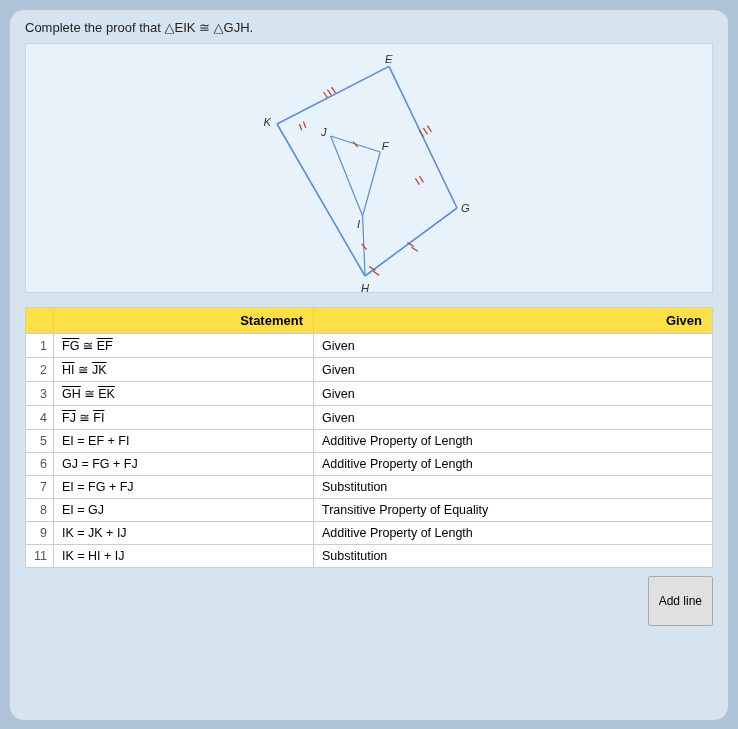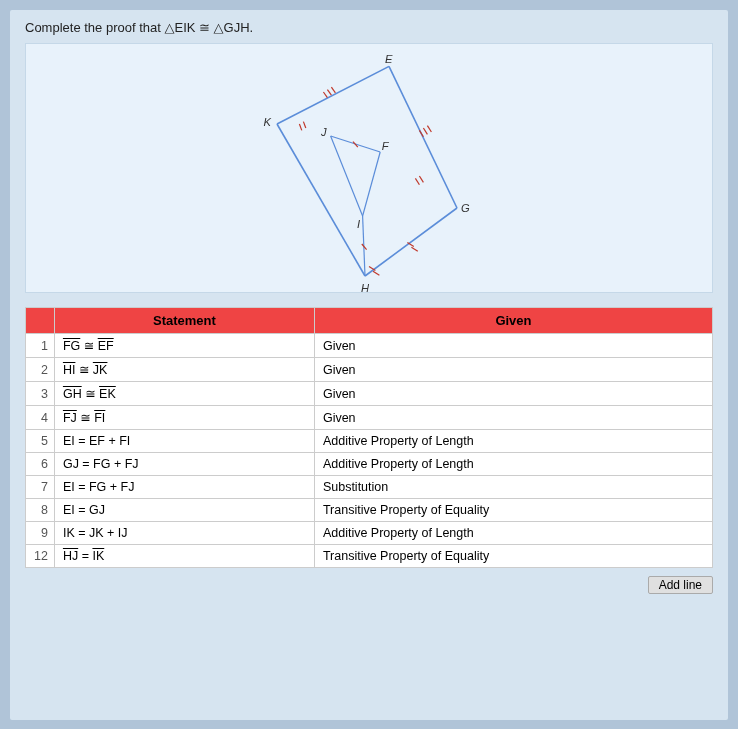--- a/index.html
+++ b/index.html
@@ -12,21 +12,21 @@
       display: flex;
       justify-content: center;
       align-items: flex-start;
       padding: 10px;
     }
     .main-container {
       background: #d6e4f0;
       width: 720px;
       min-height: 710px;
       padding: 10px 15px 15px 15px;
-      border-radius: 2px;
+      border-radius: 14px;
     }
     .title {
       font-size: 13px;
       color: #222;
       margin-bottom: 8px;
     }
     .diagram-area {
       background: #e8f2fb;
       width: 100%;
       height: 250px;
@@ -38,24 +38,24 @@
       width: 100%;
       height: 100%;
     }
     .proof-table {
       width: 100%;
       border-collapse: collapse;
       background: #fff;
       font-size: 12.5px;
     }
     .proof-table th {
-      background: #ef4444;
+      background: #fde047;
       border: 1px solid #ccc;
       padding: 5px 10px;
-      text-align: center;
+      text-align: right;
       font-weight: bold;
       font-size: 13px;
     }
     .proof-table td {
       border: 1px solid #ccc;
       padding: 4px 8px;
       vertical-align: middle;
     }
     .proof-table td:first-child {
       width: 28px;
@@ -73,21 +73,21 @@
       position: relative;
     }
     .overline {
       text-decoration: overline;
     }
     .add-line-btn {
       float: right;
       margin-top: 6px;
       background: #e0e0e0;
       border: 1px solid #aaa;
-      padding: 1px 10px;
+      padding: 17px 10px;
       font-size: 12px;
       cursor: pointer;
       border-radius: 2px;
     }
     .row13-input {
       border: none;
       border-bottom: 1px solid #aaa;
       width: 90%;
       background: transparent;
       font-size: 12px;
@@ -239,26 +239,26 @@
         <td>Transitive Property of Equality</td>
       </tr>
 
       <tr>
         <td>9</td>
         <td>IK = JK + IJ</td>
         <td>Additive Property of Length</td>
       </tr>
 
 
-
-      <tr>
-        <td>12</td>
-        <td><span class="overline">HJ</span> = <span class="overline">IK</span></td>
-        <td>Transitive Property of Equality</td>
-      </tr>
+      <tr>
+        <td>11</td>
+        <td>IK = HI + IJ</td>
+        <td>Substitution</td>
+      </tr>
+
 
     </tbody>
   </table>
 
   <div style="overflow: hidden; margin-top: 2px;">
     <button class="add-line-btn">Add line</button>
   </div>
 </div>
 
 </body></html>

